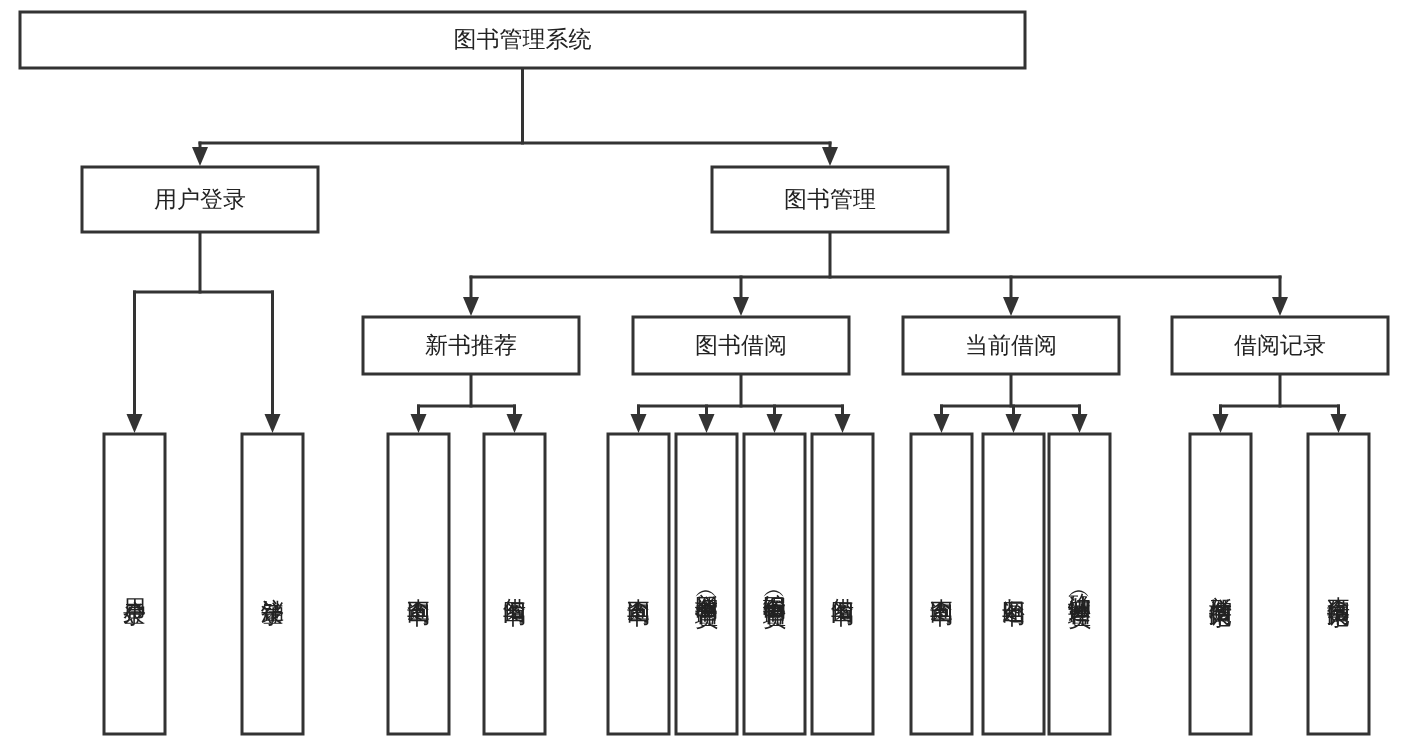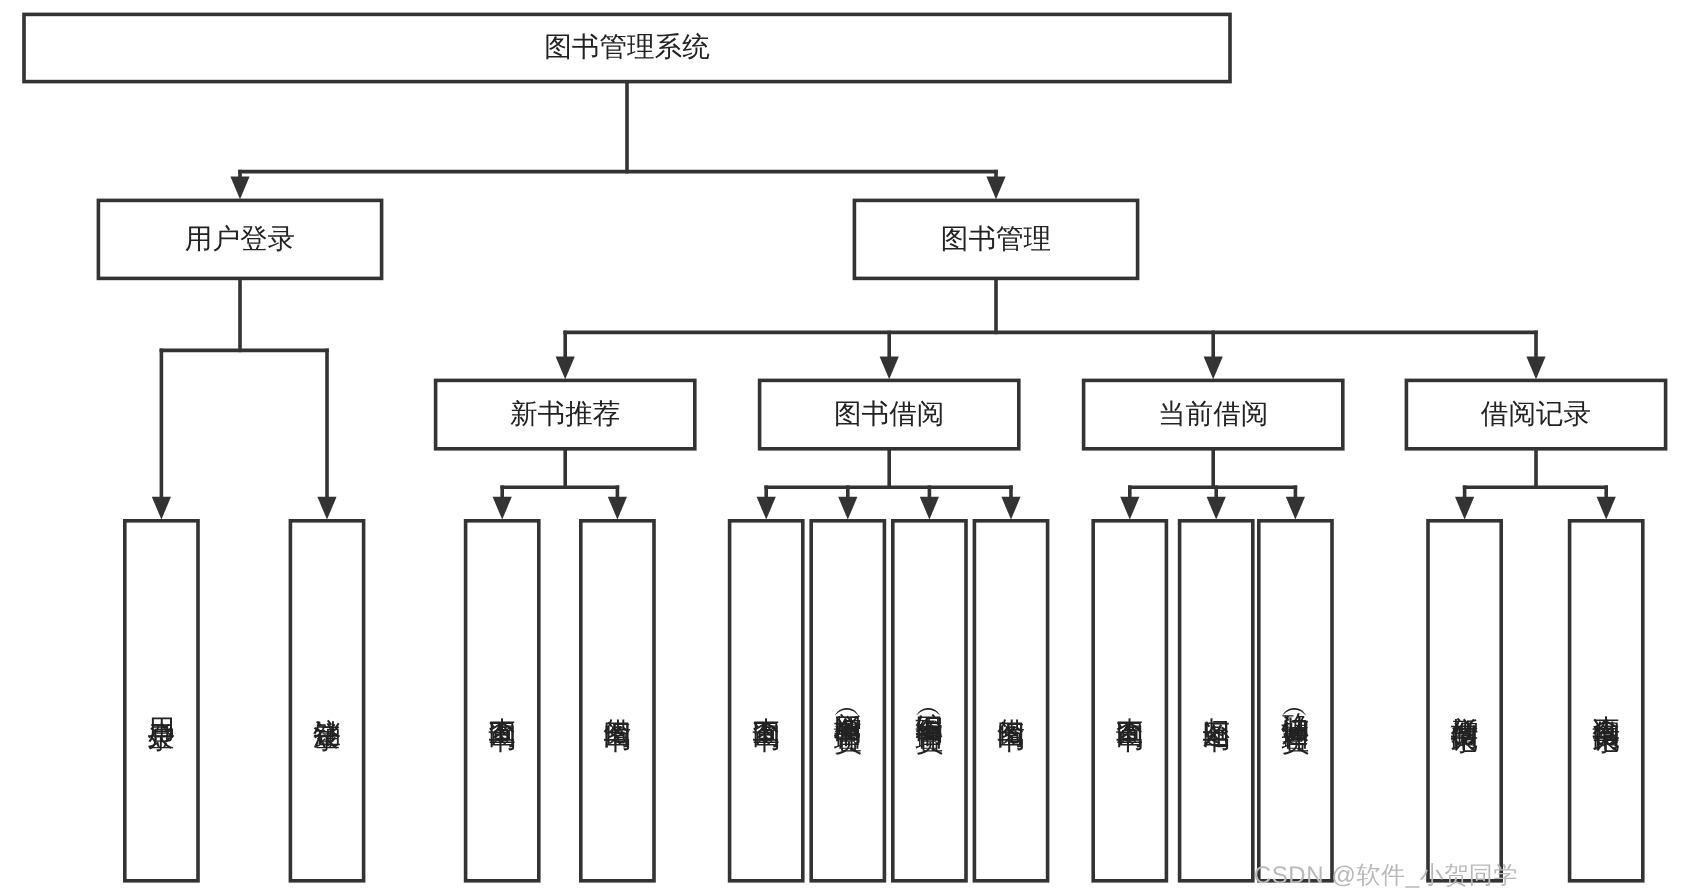--- a/index.html
+++ b/index.html
@@ -241,14 +241,13 @@
       <div class="node-label-v-wrap" style="left: 1049px; top: 434px; width: 61px; height: 300px;">
         <span class="node-label-v">确认归还（管理员）</span>
       </div>
       <div class="node-label-v-wrap" style="left: 1190px; top: 434px; width: 61px; height: 300px;">
         <span class="node-label-v">新增借阅记录</span>
       </div>
       <div class="node-label-v-wrap" style="left: 1308px; top: 434px; width: 61px; height: 300px;">
         <span class="node-label-v">查询借阅记录</span>
       </div>
     </div>
-  <div class="watermark">CSDN @软件_小贺同学</div>
 </div>
 
 </body></html>

